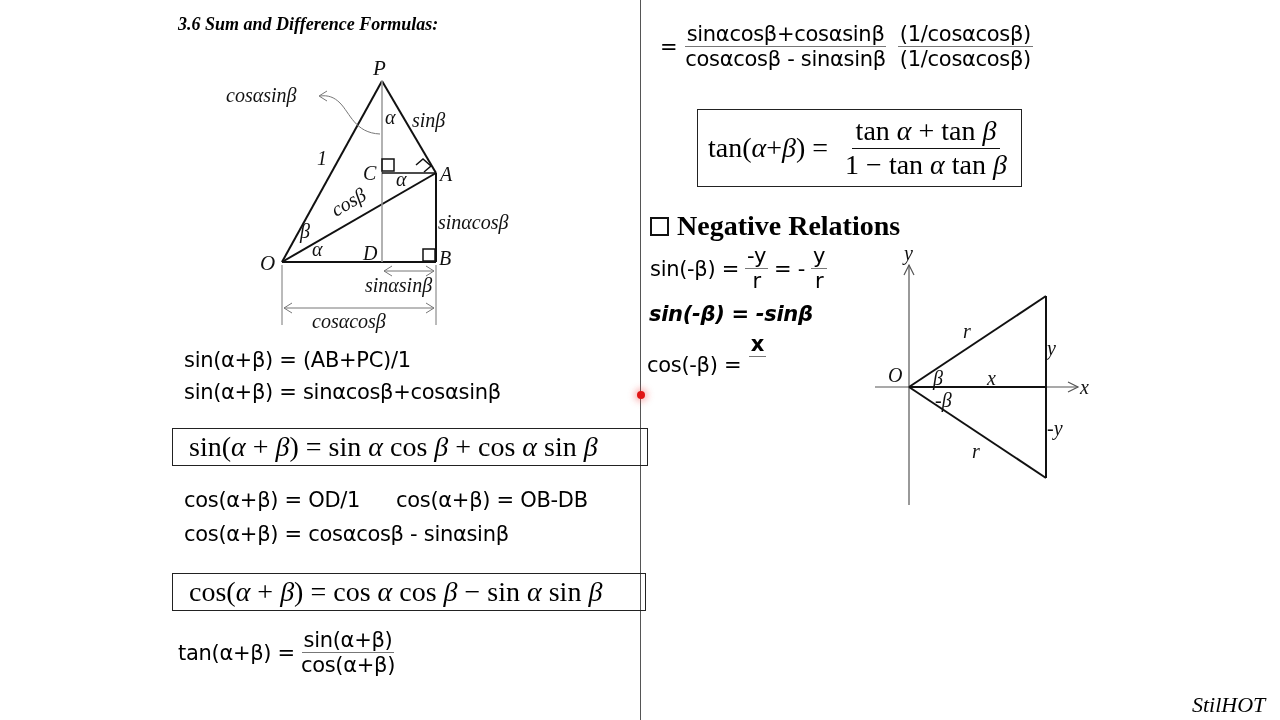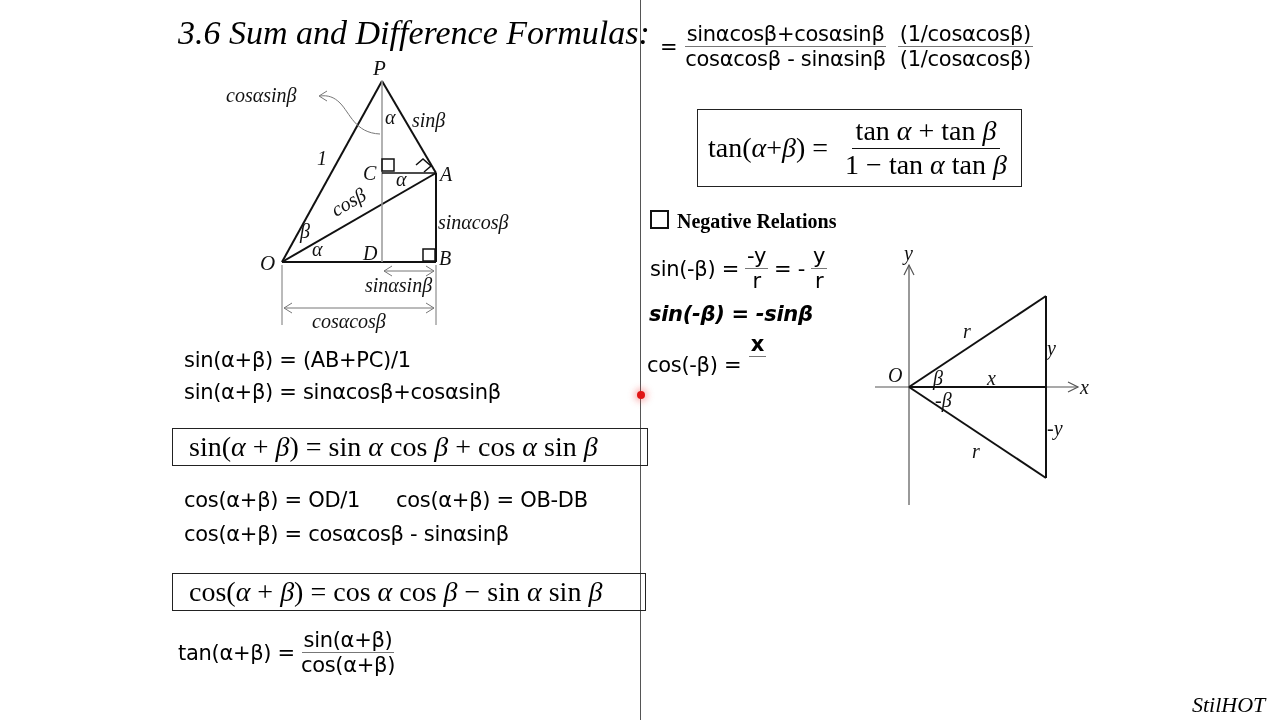--- a/index.html
+++ b/index.html
@@ -3,33 +3,33 @@
 <meta charset="utf-8">
 <style>
   html, body { margin: 0; padding: 0; }
   body {
     width: 1280px; height: 720px; background: #ffffff; position: relative; overflow: hidden;
     font-family: "DejaVu Sans", sans-serif; color: #000;
   }
   .abs { position: absolute; white-space: nowrap; }
   .serif { font-family: "Liberation Serif", "DejaVu Serif", serif; }
   .sans { font-family: "DejaVu Sans", "Liberation Sans", sans-serif; }
-  .title { left: 178px; top: 14px; font-size: 34px; font-weight: normal; font-style: italic; }
+  .title { left: 178px; top: 14px; font-size: 18px; font-weight: bold; font-style: italic; }
   .divider { left: 640px; top: 0; width: 1px; height: 720px; background: #555; }
   .eq { font-size: 21px; letter-spacing: -0.3px; }
   .boxed {
     border: 1.5px solid #222; font-size: 28px; padding: 2px 16px;
     font-family: "Liberation Serif", serif;
   }
   .boxed i { font-style: italic; }
   .frac { display: inline-flex; flex-direction: column; align-items: center; vertical-align: middle; }
   .frac .num { border-bottom: 1.5px solid #777; padding: 0 2px; line-height: 1.15; }
   .frac .den { padding: 0 2px; line-height: 1.15; }
   .frac.dark .num { border-bottom: 1.5px solid #111; }
-  .heading { left: 650px; top: 210px; font-size: 20px; font-weight: bold; font-family: "Liberation Serif", serif; }
+  .heading { left: 650px; top: 210px; font-size: 28px; font-weight: bold; font-family: "Liberation Serif", serif; }
   .heading .chk { display: inline-block; width: 15px; height: 15px; border: 2px solid #111; margin-right: 8px; vertical-align: -1px; }
   .dot { left: 637px; top: 391px; width: 8px; height: 8px; border-radius: 50%; background: #e01515; box-shadow: 0 0 6px 3px rgba(240,60,60,0.35); }
   .sig { left: 1192px; top: 692px; font-size: 22px; font-style: italic; font-family: "Liberation Serif", serif; }
 </style>
 </head>
 <body>
 
 <div class="abs title serif">3.6 Sum and Difference Formulas:</div>
 
 <div class="abs divider"></div>

